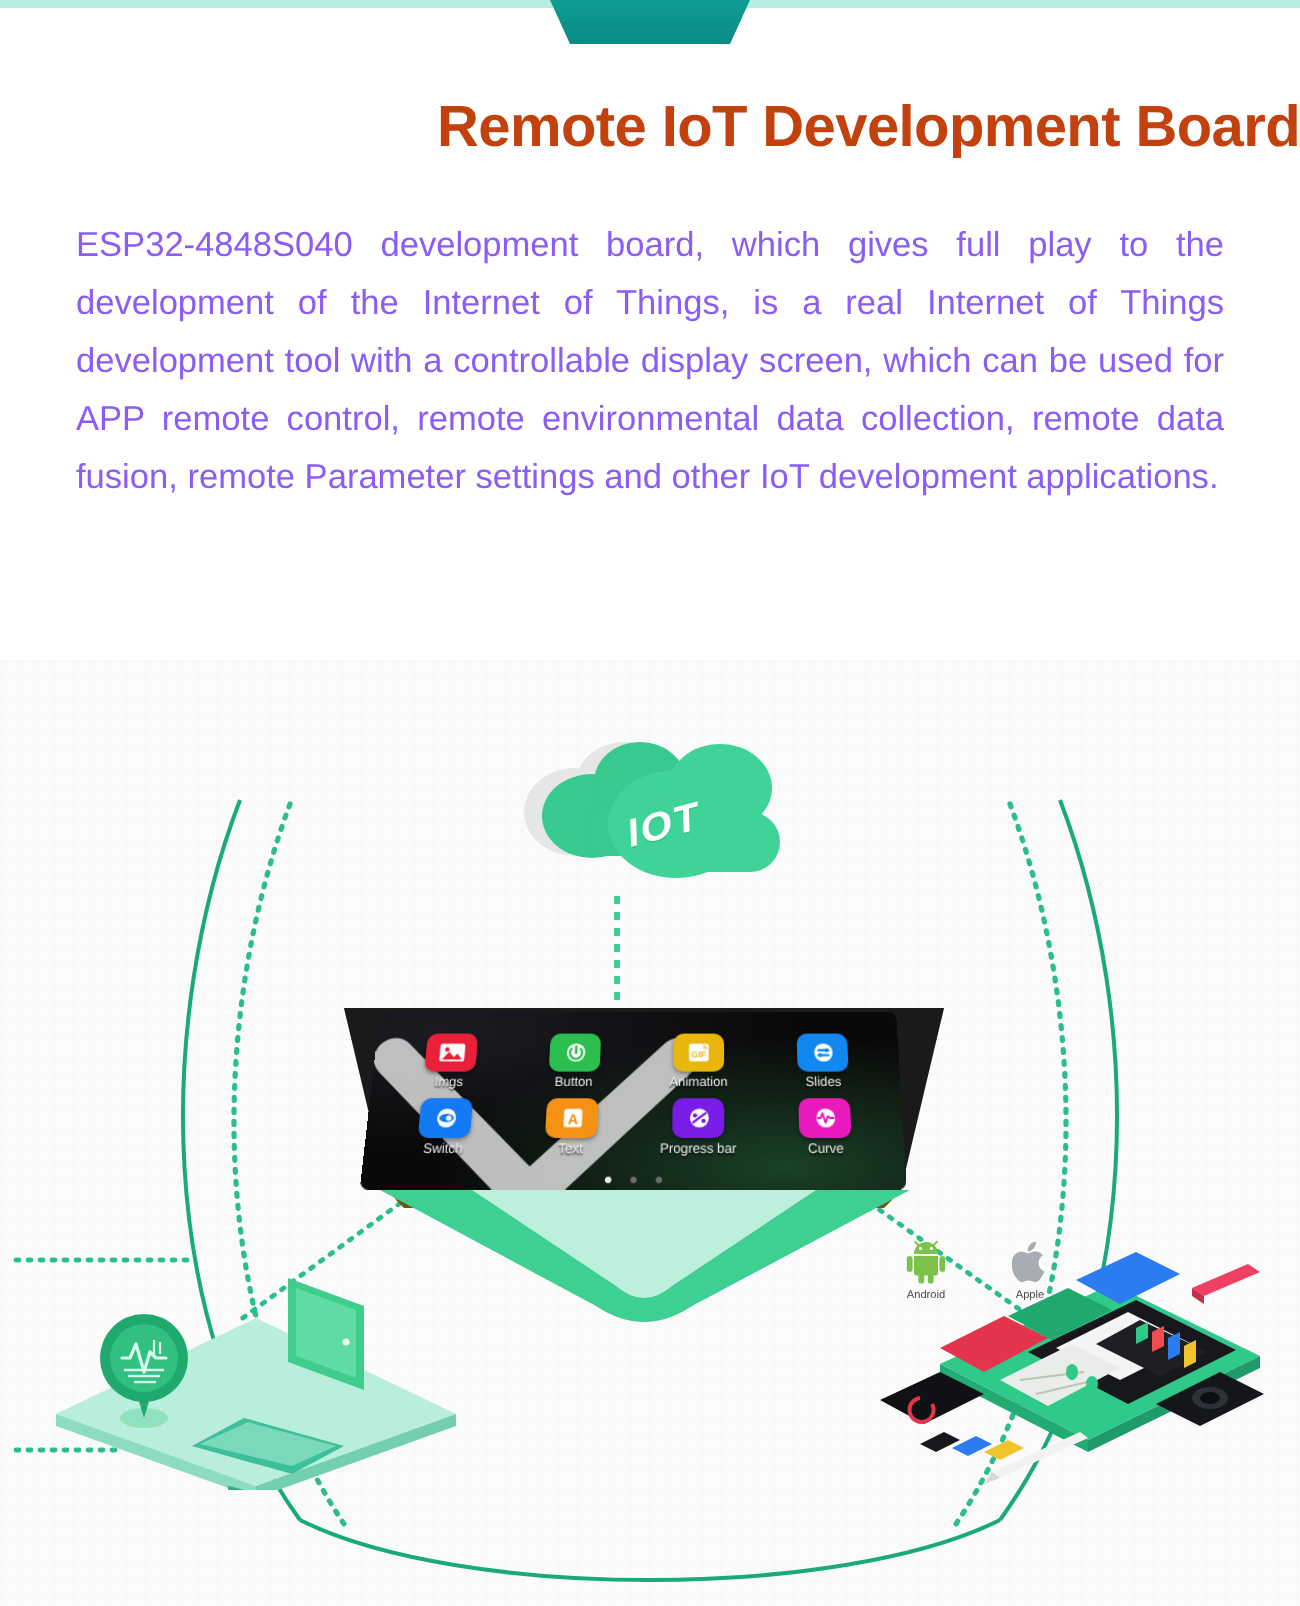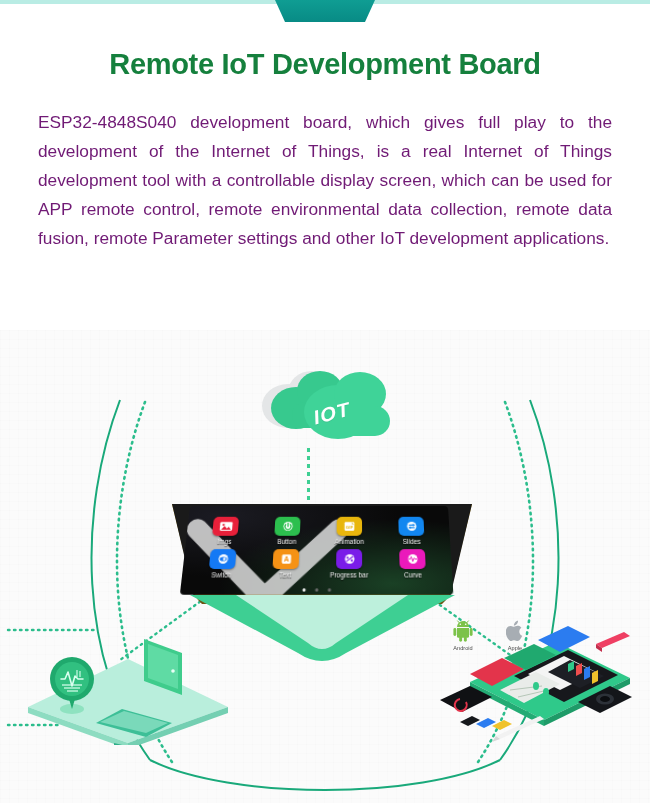--- a/index.html
+++ b/index.html
@@ -26,30 +26,30 @@
   .notch{
     position:absolute;top:0;left:50%;transform:translateX(-50%);
     width:100px;height:22px;
     background:linear-gradient(180deg,#0f9d93 0%,#088b85 100%);
     clip-path:polygon(0% 0%,100% 0%,90% 100%,10% 100%);
   }
 
   
   .title{
     position:absolute;top:48px;left:0;width:650px;
-    text-align:center;
+    text-align:right;
     font-size:29px;font-weight:bold;
     letter-spacing:-0.3px;
-    color:#15803d;
+    color:#c2410c;
     font-family:"Liberation Sans", sans-serif;
   }
   .desc{
     position:absolute;top:108px;left:38px;width:574px;
     font-size:17.3px;line-height:29px;
-    color:#701a75;
+    color:#8b5cf6;
     text-align:justify;
     text-justify:inter-word;
     font-family:"Liberation Sans", sans-serif;
   }
 
   
   .stage{
     position:absolute;top:330px;left:0;width:650px;height:473px;
     background:#fbfbfb;
     overflow:hidden;

